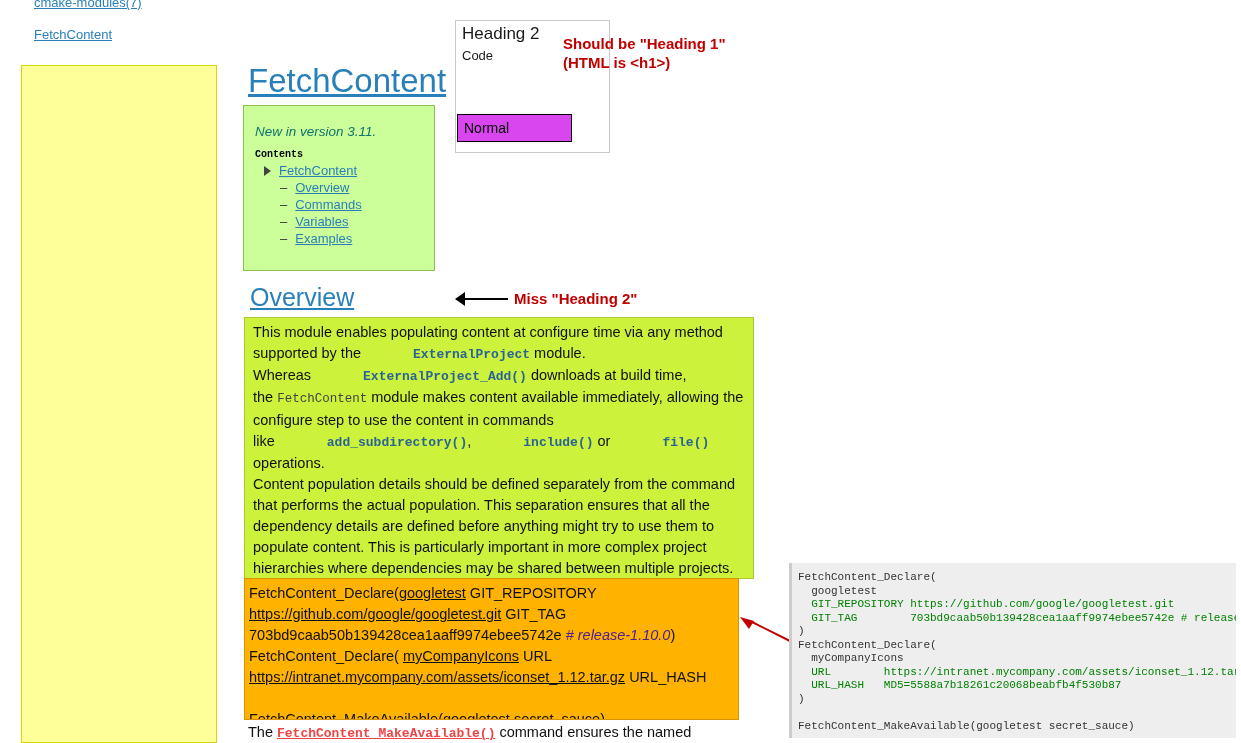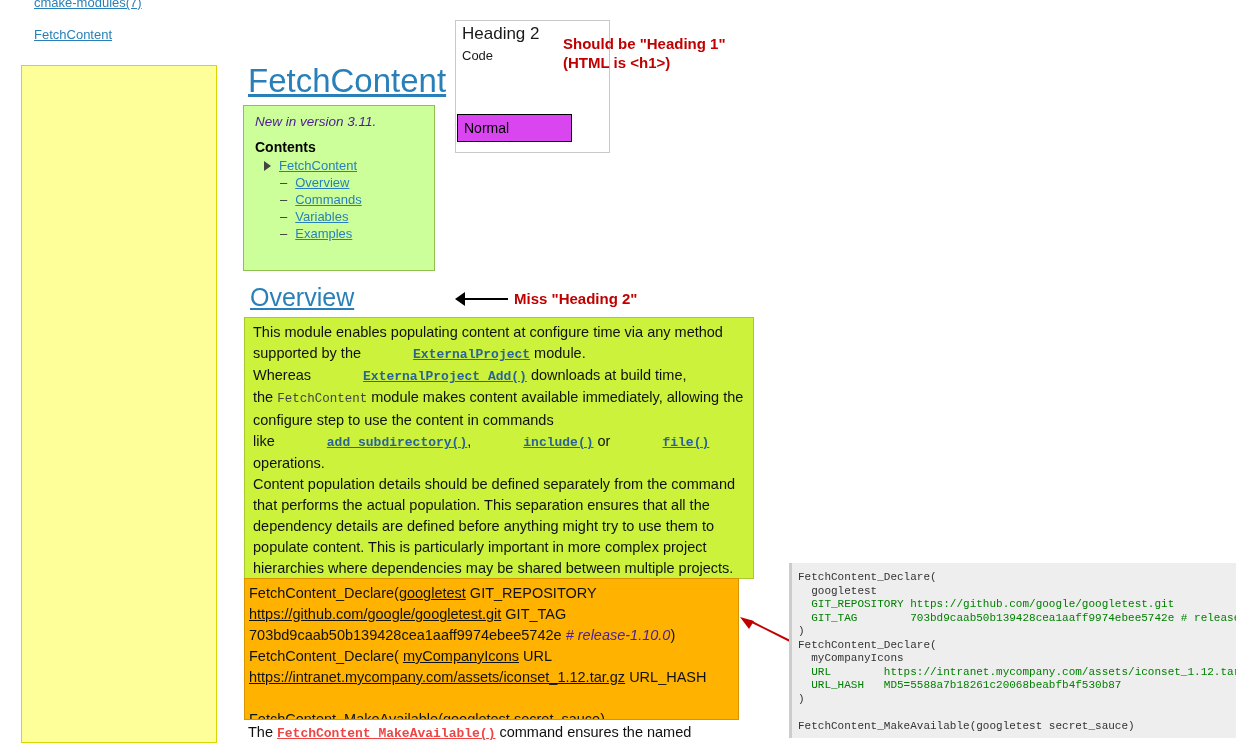--- a/index.html
+++ b/index.html
@@ -126,27 +126,28 @@
     left: 243px; top: 105px;
     width: 192px; height: 166px;
     background: #ccff99;
     border: 1px solid #8fbf4f;
     box-sizing: border-box;
     padding: 6px 8px;
   }
   #new-in-version {
     font-style: italic;
     font-size: 13.5px;
-    color: #4c1d95;
-    margin: 2px 0 10px 3px;
+    color: #0f766e;
+    margin: 12px 0 10px 3px;
   }
   #contents-label {
     font-weight: bold;
-    font-size: 14px;
+    font-size: 10px;
     margin: 0 0 3px 3px;
+    font-family: Liberation Mono, monospace;
   }
   .contents-item {
     color: #2980b9;
     text-decoration: underline;
     font-size: 13px;
     white-space: nowrap;
   }
   .ct-row { display: flex; align-items: center; margin-bottom: 2px; }
   .ct-row.sub { padding-left: 28px; }
   .tri {
@@ -176,21 +177,20 @@
     overflow: hidden;
   }
   #overview-box p {
     margin: 0;
     font-size: 14.5px;
     line-height: 21px;
     color: #111;
   }
   #overview-box .ilink {
     color: #2a6496;
-    text-decoration: underline;
     font-weight: bold;
     font-size: 13px;
     font-family: "Liberation Mono", monospace;
     padding-left: 48px;
   }
   #overview-box .mono {
     font-family: "Liberation Mono", monospace;
     font-size: 12.5px;
     color: #444;
   }

